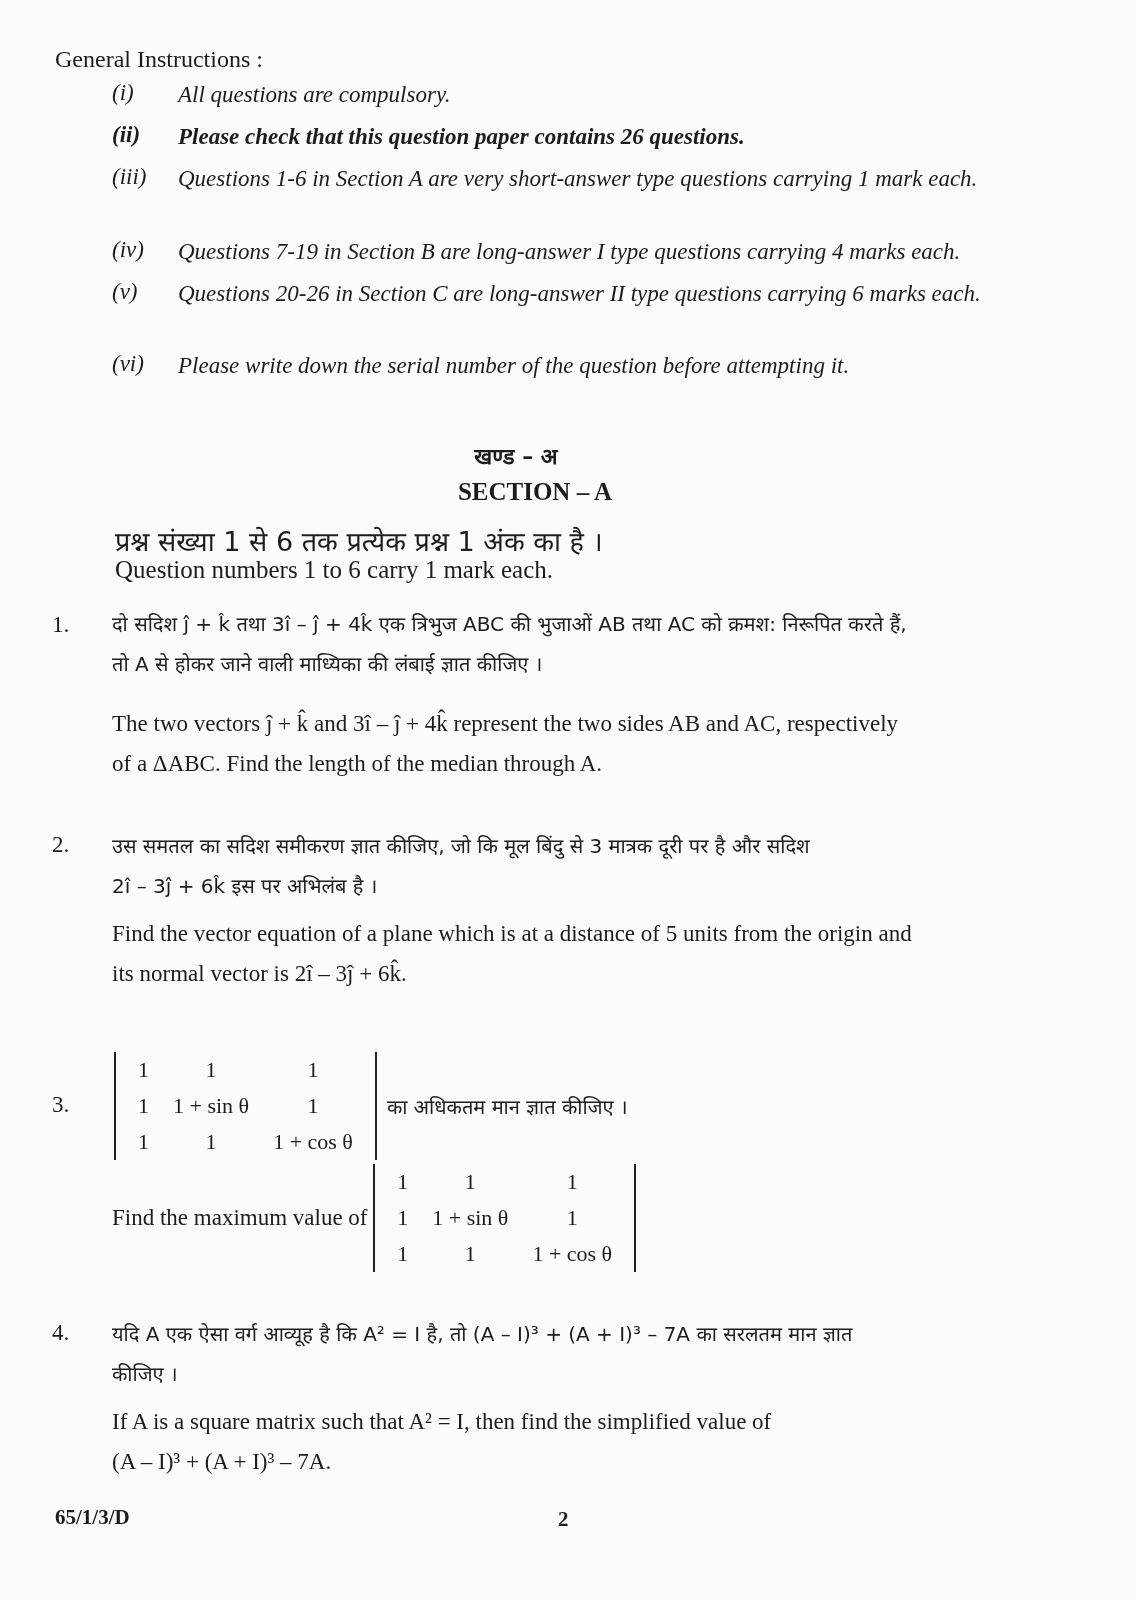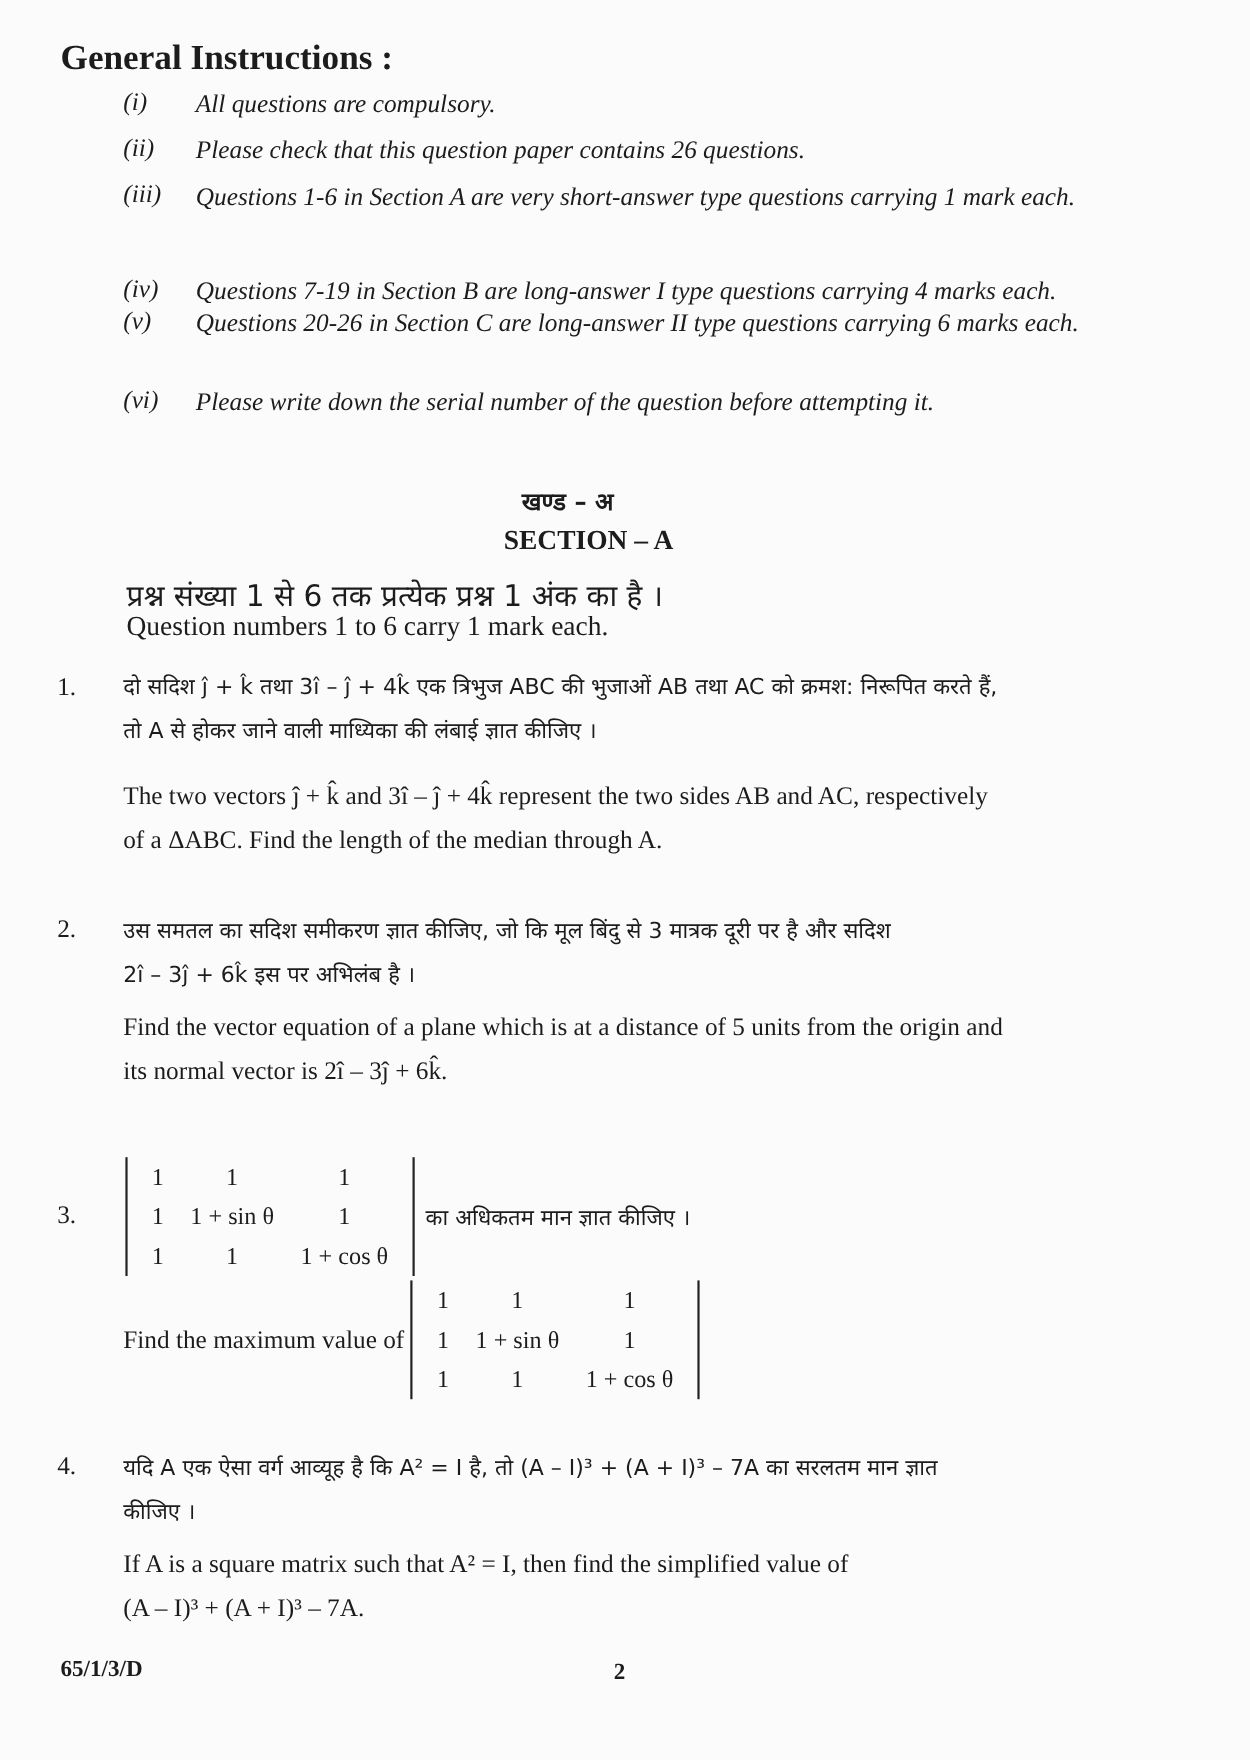--- a/index.html
+++ b/index.html
@@ -2,21 +2,21 @@
 <html><head>
   <meta charset="utf-8">
   <style>
     html, body { margin: 0; padding: 0; background: #fbfbfb; }
     body {
       width: 1136px; height: 1600px; position: relative; overflow: hidden;
       font-family: "Liberation Serif", "DejaVu Serif", serif;
       color: #1c1c1c;
     }
     .abs { position: absolute; }
-    .gi-title { left: 55px; top: 34px; font-size: 32px; font-weight: bold; }
+    .gi-title { left: 55px; top: 46px; font-size: 24px; font-weight: normal; }
     .inst { left: 112px; font-size: 23px; font-style: italic; width: 985px; }
     .inst .num { position: absolute; left: 0; top: 0; width: 60px; }
     .inst .txt { margin-left: 66px; display: block; line-height: 30px; text-align: justify; }
     .sec-hindi { left: 0; width: 1032px; text-align: center; top: 440px; font-size: 22px; font-weight: bold; font-family: "DejaVu Sans", sans-serif; }
     .sec-eng { left: 0; width: 1040px; text-align: center; top: 478px; font-size: 25px; font-weight: bold; padding-left: 30px; box-sizing: border-box; }
     .note { left: 115px; font-size: 25px; }
     .qnum { left: 52px; font-size: 23px; }
     .qtext { left: 112px; font-size: 23px; width: 955px; line-height: 40px; }
     .hi { font-family: "DejaVu Sans", sans-serif; font-size: 20px; }
     .det { display: inline-block; border-left: 2px solid #222; border-right: 2px solid #222; padding: 0 10px; vertical-align: middle; }
@@ -27,29 +27,29 @@
   </style>
 </head>
 <body>
 
 <div class="abs gi-title">General Instructions :</div>
 
 <div class="abs inst" style="top:80px;">
   <span class="num">(i)</span>
   <span class="txt">All questions are compulsory.</span>
 </div>
-<div class="abs inst" style="top:122px;">
+<div class="abs inst" style="top:122px;font-weight:bold;">
   <span class="num">(ii)</span>
   <span class="txt">Please check that this question paper contains 26 questions.</span>
 </div>
 <div class="abs inst" style="top:164px;">
   <span class="num">(iii)</span>
   <span class="txt">Questions 1-6 in Section A are very short-answer type questions carrying 1 mark each.</span>
 </div>
-<div class="abs inst" style="top:250px;">
+<div class="abs inst" style="top:237px;">
   <span class="num">(iv)</span>
   <span class="txt">Questions 7-19 in Section B are long-answer I type questions carrying 4 marks each.</span>
 </div>
 <div class="abs inst" style="top:279px;">
   <span class="num">(v)</span>
   <span class="txt">Questions 20-26 in Section C are long-answer II type questions carrying 6 marks each.</span>
 </div>
 <div class="abs inst" style="top:351px;">
   <span class="num">(vi)</span>
   <span class="txt">Please write down the serial number of the question before attempting it.</span>

